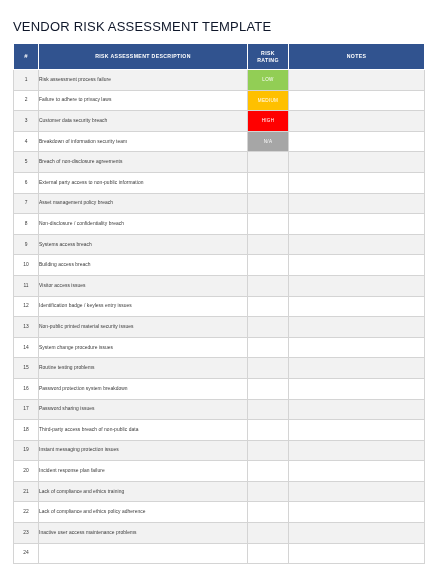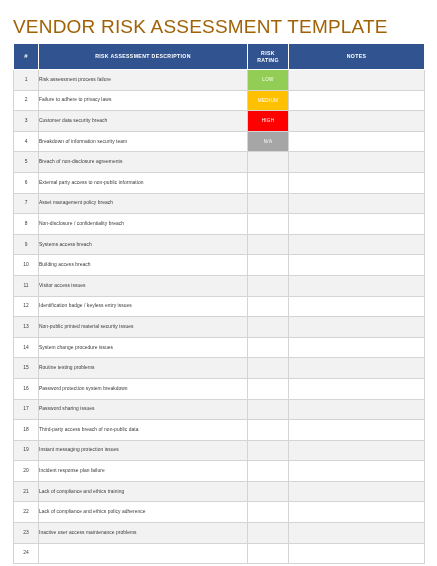--- a/index.html
+++ b/index.html
@@ -19,23 +19,23 @@
     position: relative;
     width: 437px;
     height: 566px;
     background: #ffffff;
     box-sizing: border-box;
   }
   .page-title {
     position: absolute;
     left: 13px;
     top: 17px;
-    font-size: 19px;
+    font-size: 13px;
     letter-spacing: 0.2px;
-    color: #a16207;
+    color: #0f172a;
     font-weight: 400;
     white-space: nowrap;
     line-height: 20px;
   }
   .risk-table {
     position: absolute;
     left: 13px;
     top: 43px;
     width: 411px;
     border-collapse: collapse;

